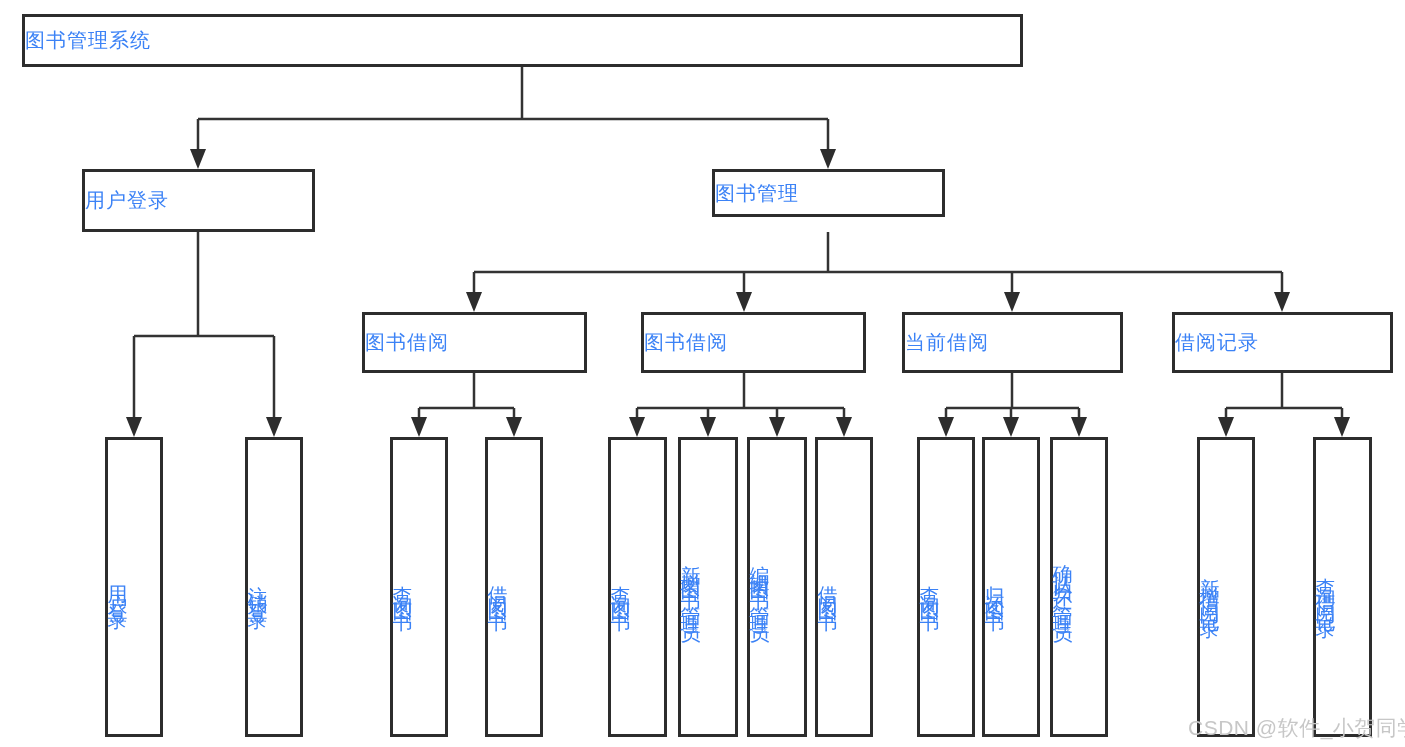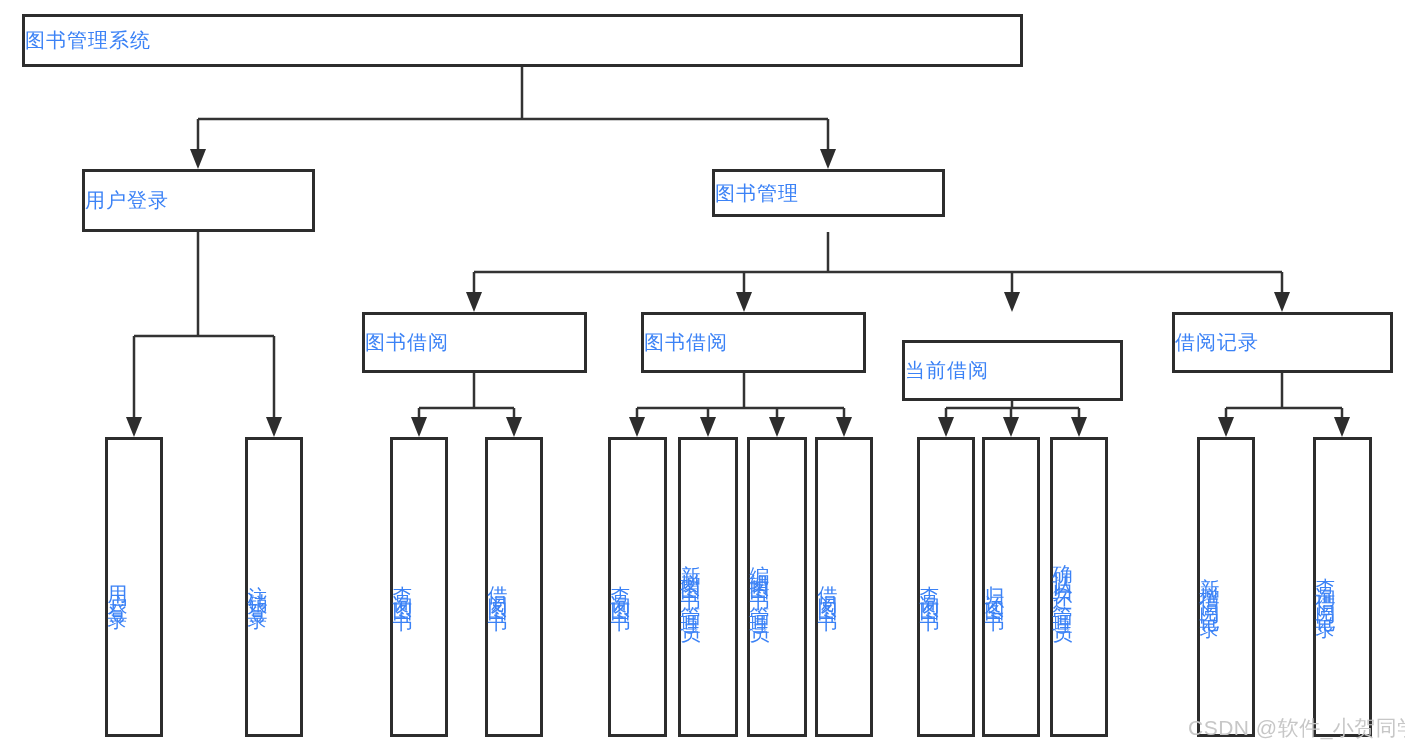--- a/index.html
+++ b/index.html
@@ -123,21 +123,21 @@
   <div class="node h" style="left:712px;top:169px;width:233px;height:48px;">
     <span>图书管理</span>
   </div>
 
   <div class="node h" style="left:362px;top:312px;width:225px;height:61px;">
     <span>图书借阅</span>
   </div>
   <div class="node h" style="left:641px;top:312px;width:225px;height:61px;font-family:Liberation Mono, monospace;">
     <span>图书借阅</span>
   </div>
-  <div class="node h" style="left:902px;top:312px;width:221px;height:61px;margin-top:28px;">
+  <div class="node h" style="left:902px;top:312px;width:221px;height:61px;">
     <span>当前借阅</span>
   </div>
   <div class="node h" style="left:1172px;top:312px;width:221px;height:61px;">
     <span>借阅记录</span>
   </div>
 
   <div class="node v" style="left:105px;top:437px;width:58px;height:300px;">
     <span>用户登录</span>
   </div>
   <div class="node v" style="left:245px;top:437px;width:58px;height:300px;">

